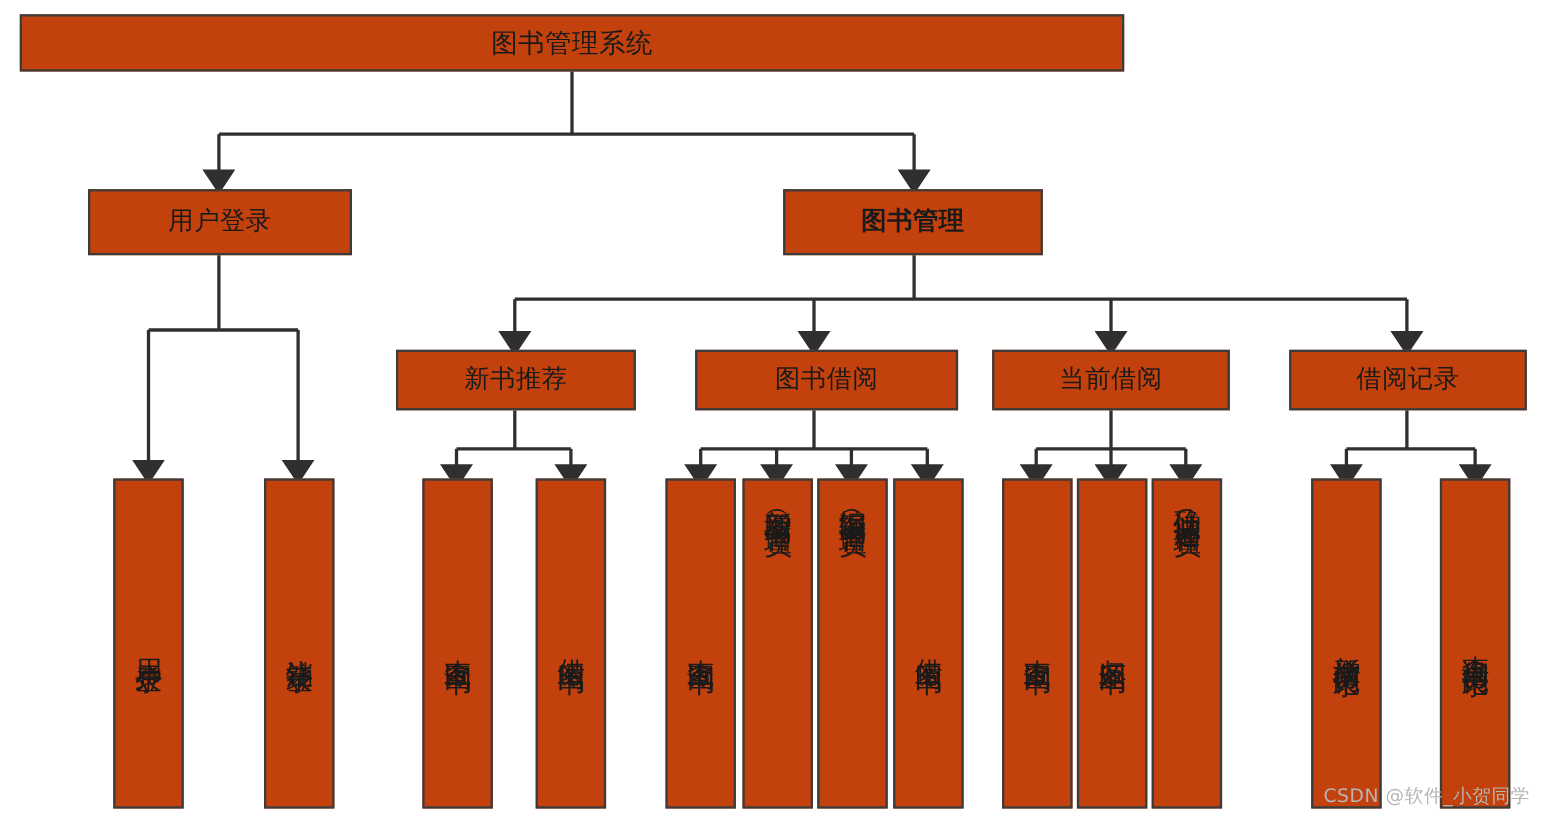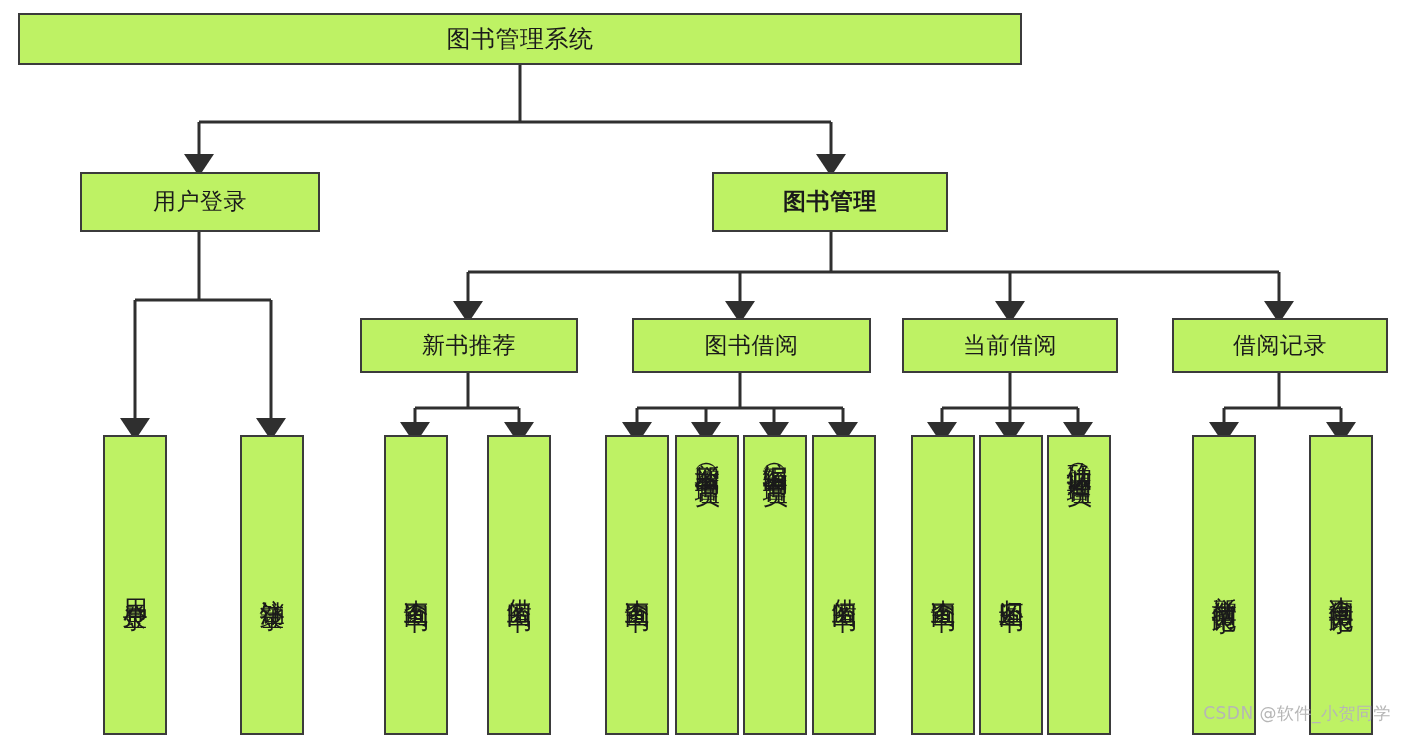--- a/index.html
+++ b/index.html
@@ -22,21 +22,21 @@
     position: absolute;
     left: 0;
     top: 0;
     width: 1405px;
     height: 747px;
     pointer-events: none;
   }
   .node {
     position: absolute;
     box-sizing: border-box;
-    background: #bef264;
+    background: #c2410c;
     border: 2px solid #3b3b3b;
     display: flex;
     align-items: center;
     justify-content: center;
     color: #1a1a1a;
   }
   .node-h {
     font-size: 23px;
     letter-spacing: 0.5px;
     line-height: 1.1;
@@ -60,21 +60,21 @@
     text-orientation: upright;
     display: block;
   }
   .node-v.center-text {
     justify-content: center;
     padding-top: 0;
   }
   #watermark {
     position: absolute;
     right: 14px;
-    bottom: 22px;
+    bottom: 12px;
     font-size: 17px;
     color: #b6b6b6;
     white-space: nowrap;
     letter-spacing: 0.5px;
     font-family: "DejaVu Sans", "Liberation Sans", sans-serif;
   }
 </style>
 </head>
 <body>
 

